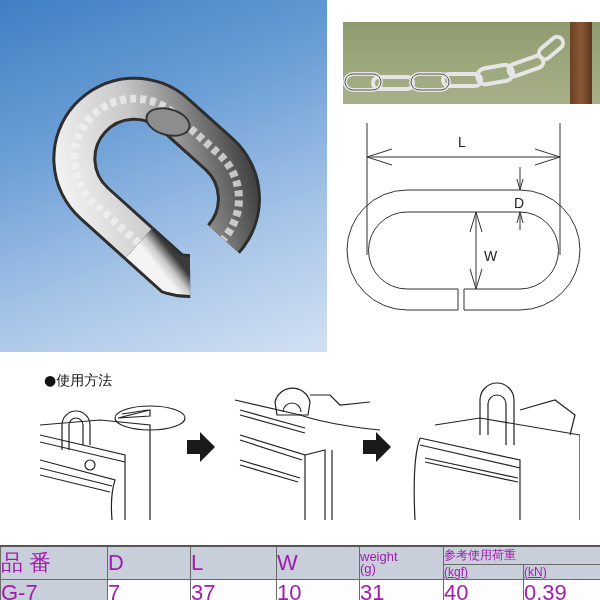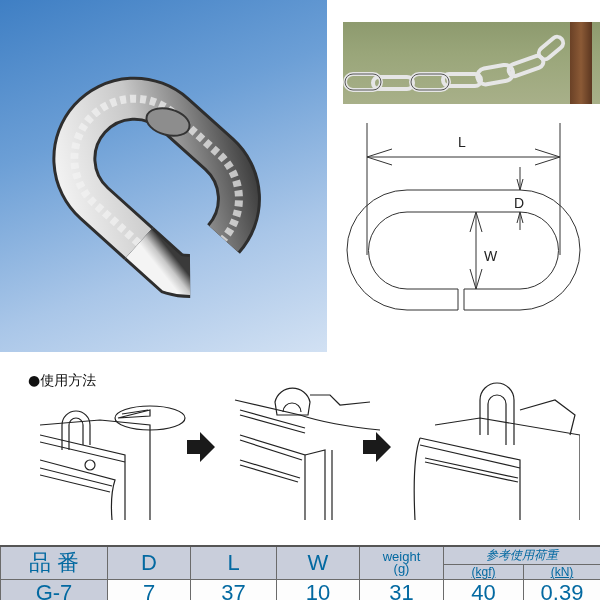--- a/index.html
+++ b/index.html
@@ -3,31 +3,31 @@
 <meta charset="utf-8">
 <style>
   html,body{margin:0;padding:0;}
   body{width:600px;height:600px;position:relative;overflow:hidden;background:#ffffff;font-family:"DejaVu Sans",sans-serif;}
   .photo{position:absolute;left:0;top:0;width:327px;height:352px;
     background:linear-gradient(160deg,#3f7fc4 0%,#6c9fd6 35%,#a9c6e8 70%,#d2e1f3 100%);overflow:hidden;}
   .chainphoto{position:absolute;left:343px;top:22px;width:257px;height:82px;overflow:hidden;
     background:linear-gradient(180deg,#8d9a6e 0%,#9aa67a 40%,#a8b089 100%);}
   .post{position:absolute;right:8px;top:0;width:22px;height:82px;background:linear-gradient(90deg,#6a4126,#8b5a36,#5b3620);}
   .diagram{position:absolute;left:340px;top:115px;width:260px;height:200px;}
-  .usage-title{position:absolute;left:28px;top:372px;font-size:14px;color:#111;}
+  .usage-title{position:absolute;left:44px;top:372px;font-size:14px;color:#111;}
   .usage{position:absolute;left:40px;top:380px;width:540px;height:140px;}
   table.spec{position:absolute;left:0;top:545px;width:600px;border-collapse:collapse;table-layout:fixed;
     border-top:2px solid #555;}
-  table.spec td{border:1px solid #6b6b6b;text-align:center;padding:0;color:#0369a1;
+  table.spec td{border:1px solid #6b6b6b;text-align:left;padding:0;color:#a21caf;
     font-family:"Liberation Sans",sans-serif;}
   table.spec tr.head td{background:#c9cedb;}
   .hbig{font-size:22px;height:30px;}
   .hsmall{font-size:13px;line-height:12px;}
   .hsub{font-size:12px;height:14px;background:#c9cedb;text-decoration:underline;}
-  .hgroup{font-size:12px;height:14px;font-style:italic;}
+  .hgroup{font-size:12px;height:14px;}
   table.spec tr.data td{font-size:22px;height:22px;background:#fdfdfd;}
   table.spec tr.data td.model{background:#c9cedb;}
 </style>
 </head>
 <body>
 
 <div class="photo">
   <svg width="327" height="352" viewBox="0 0 327 352">
     <defs>
       <linearGradient id="metal" x1="0" y1="0" x2="1" y2="1">

